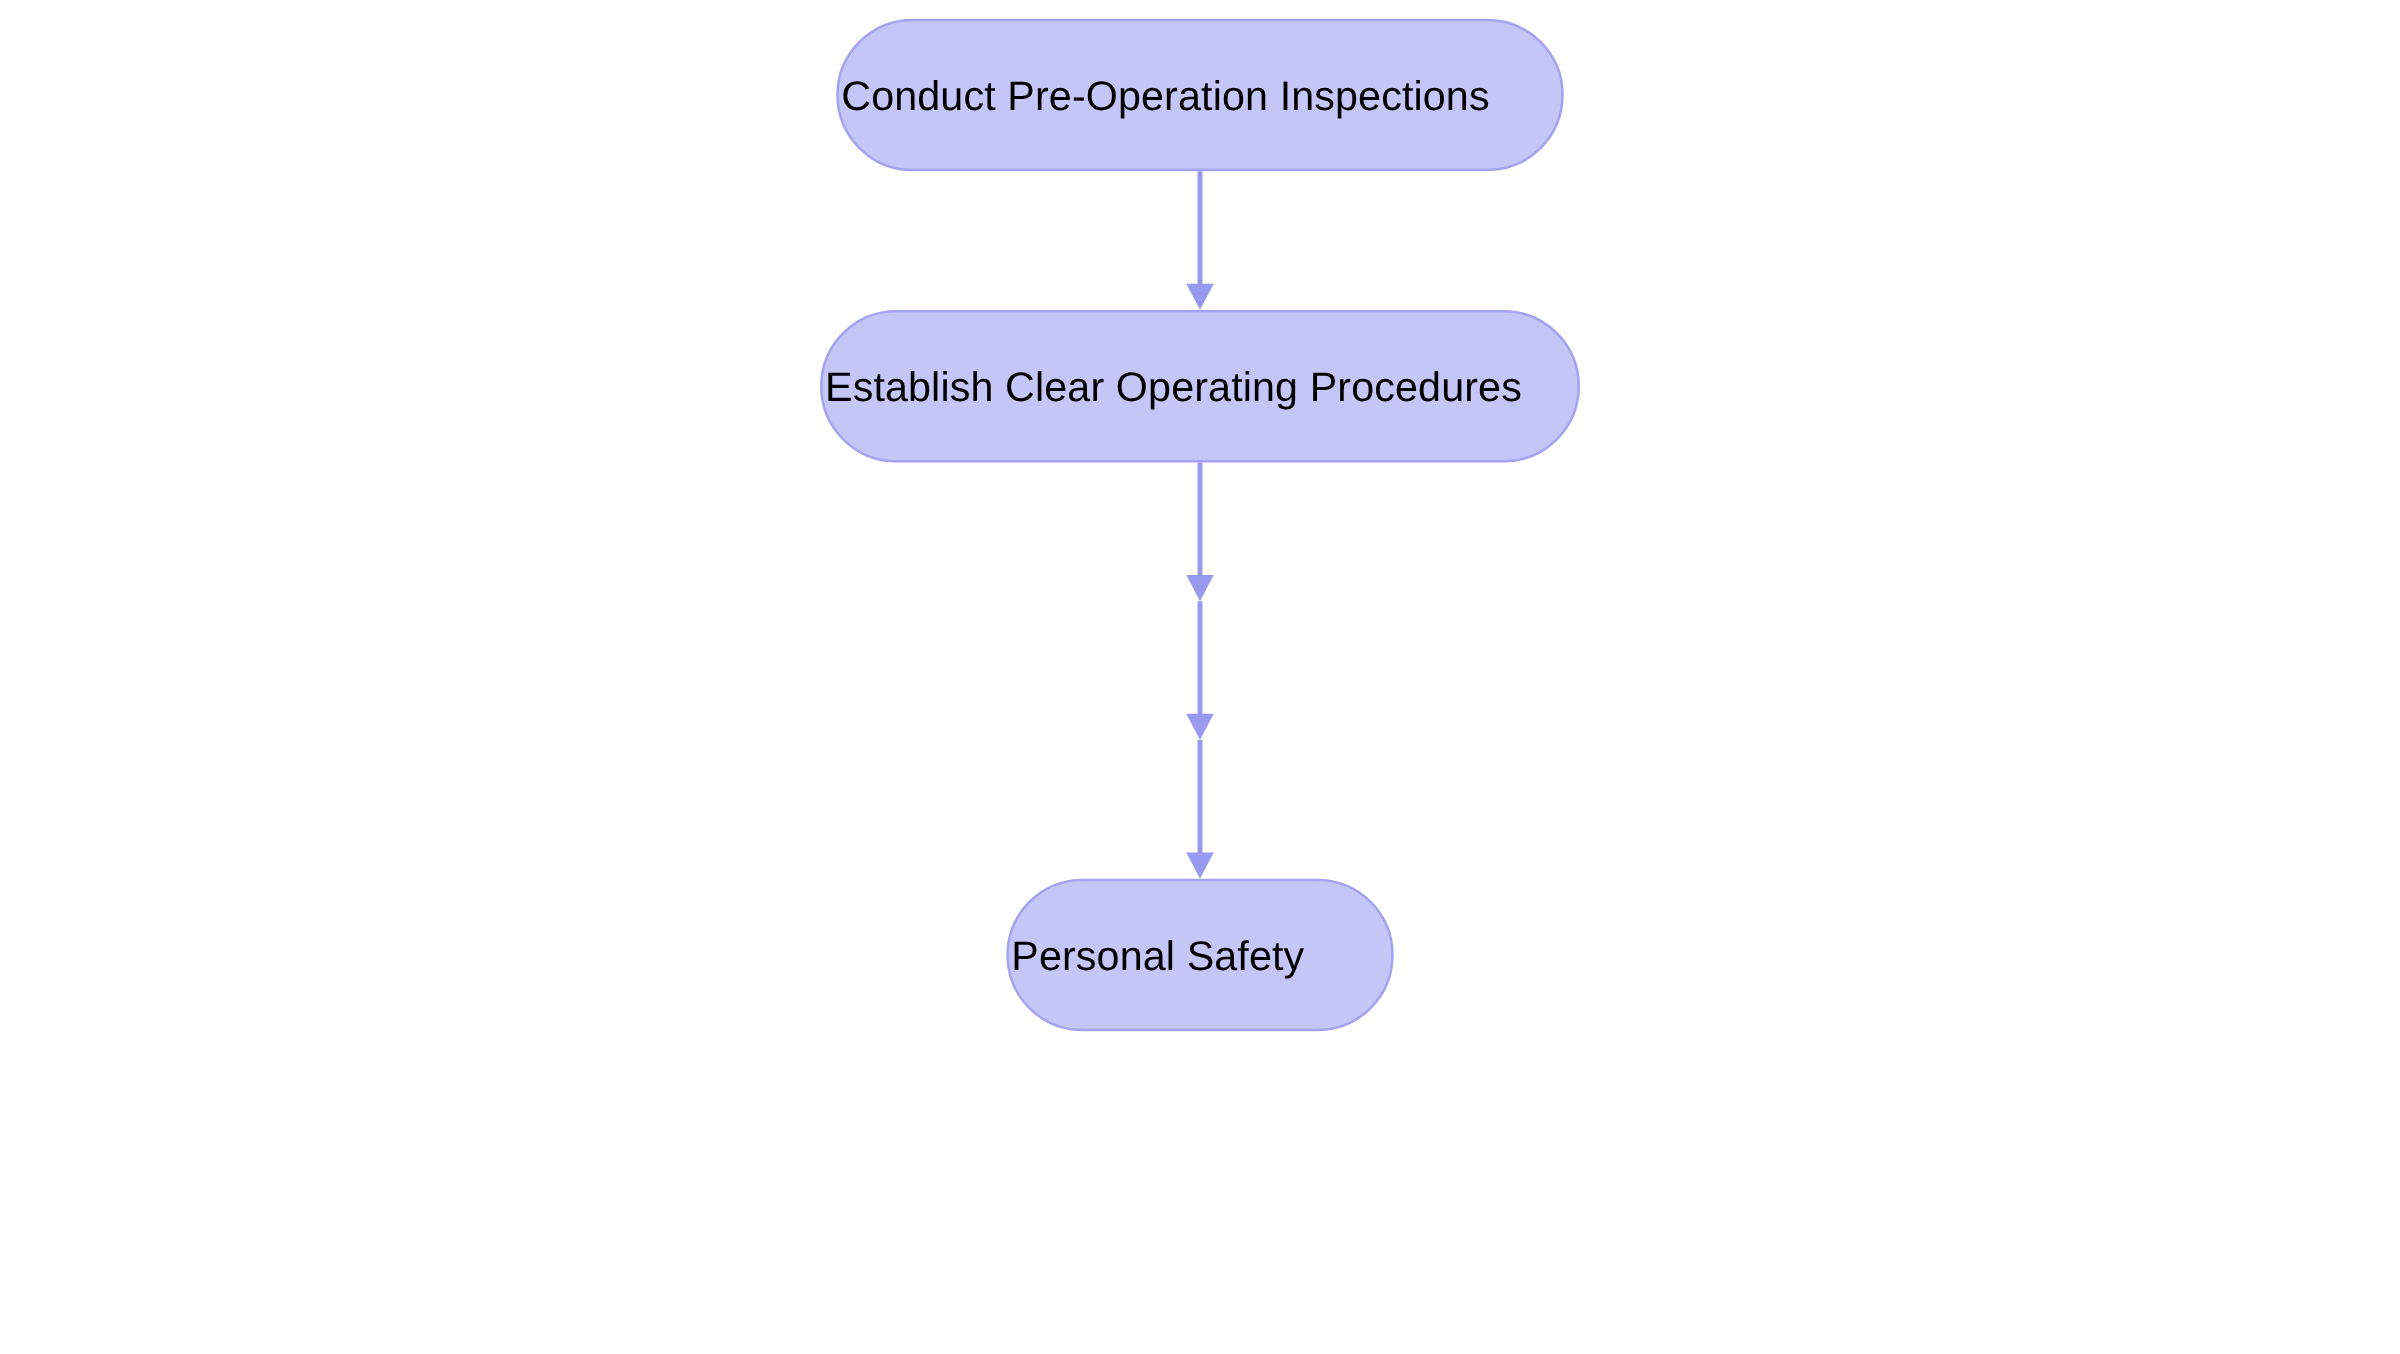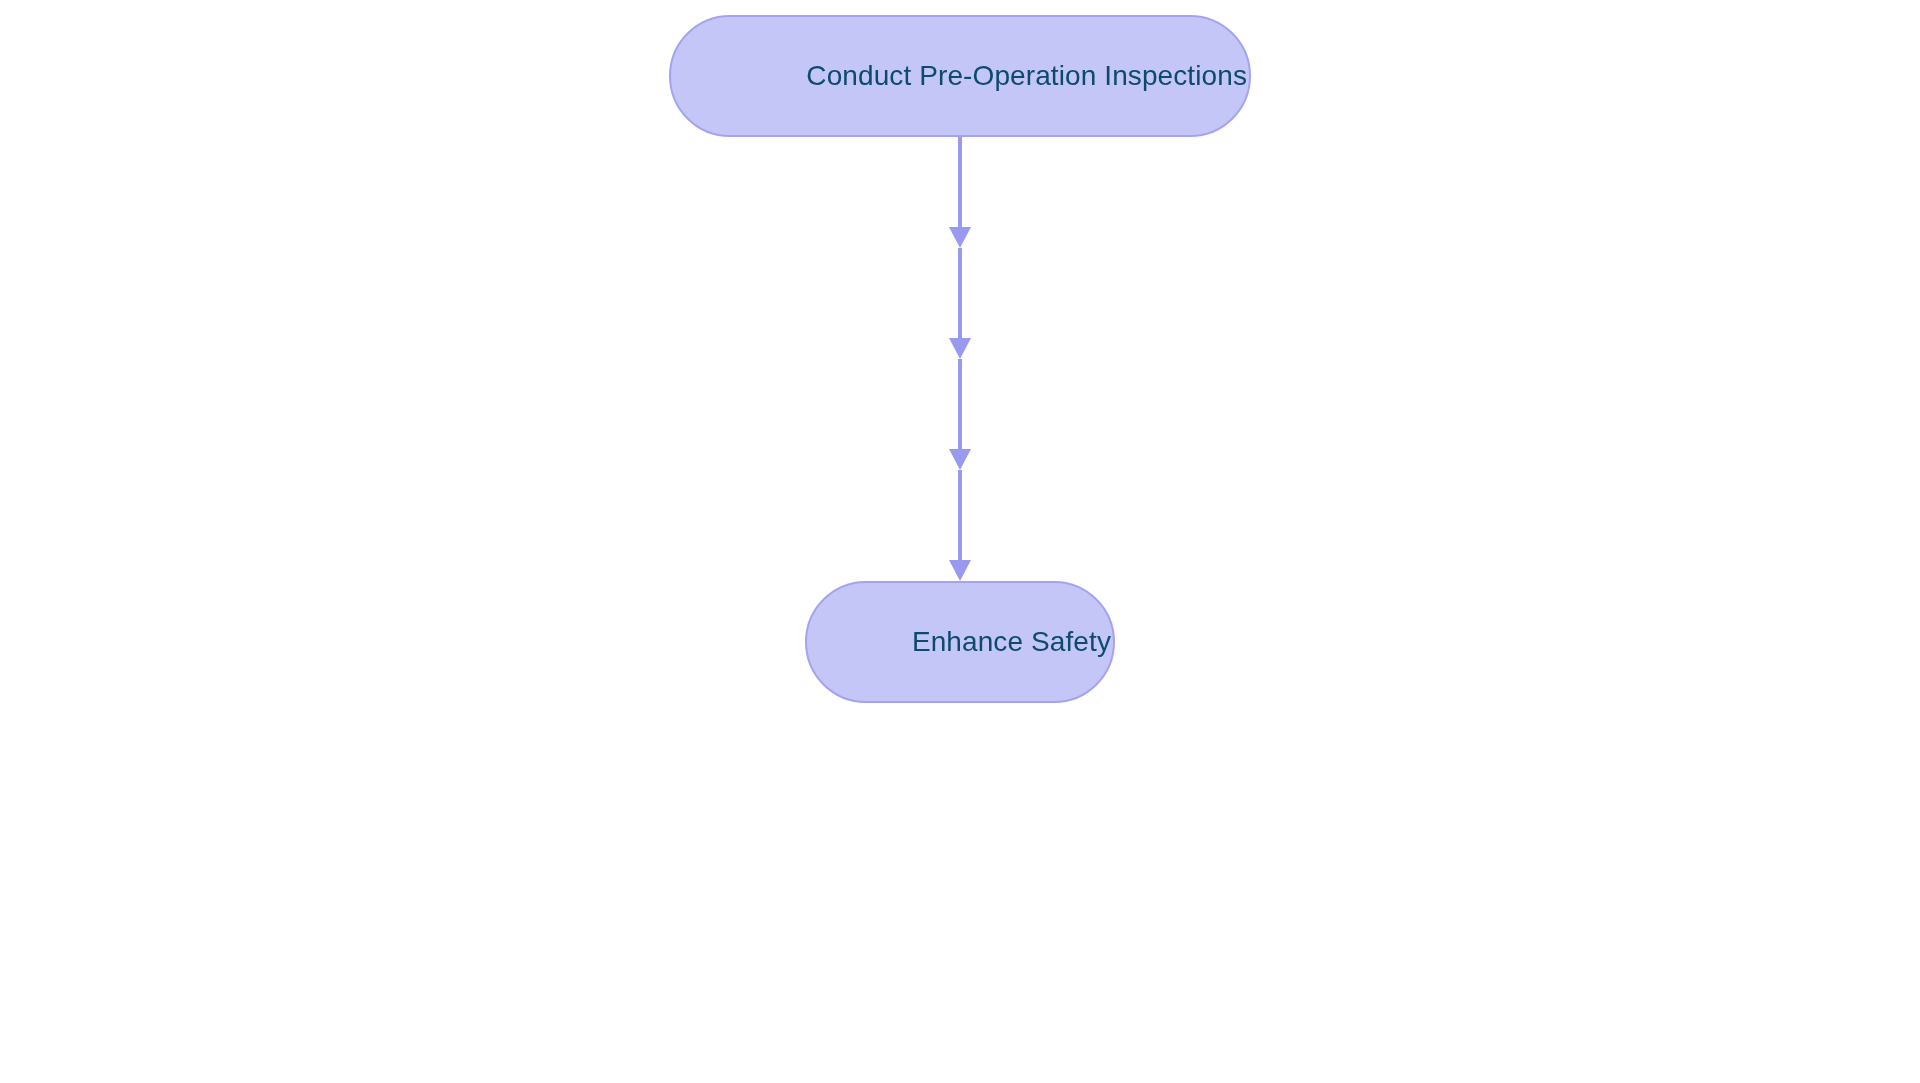--- a/index.html
+++ b/index.html
@@ -28,25 +28,25 @@
     justify-content: flex-start;
     padding-top: 15px;
     box-sizing: border-box;
   }
   .node {
     box-sizing: border-box;
     height: 122px;
     border-radius: 61px;
     background: #c5c6f8;
     border: 2px solid #a3a3f0;
-    color: #0c4a6e;
+    color: #000000;
     display: flex;
     align-items: center;
-    justify-content: flex-end;
-    font-size: 28px;
+    justify-content: flex-start;
+    font-size: 33px;
     font-weight: 400;
     letter-spacing: 0.1px;
     white-space: nowrap;
     line-height: 1;
     user-select: none;
   }
   .node-label {
     display: block;
     padding: 0 2px;
   }
@@ -93,36 +93,39 @@
 
     <div class="node n0">
       <span class="node-label">Conduct Pre-Operation Inspections</span>
     </div>
 
     <div class="connector">
       <span class="conn-line"></span>
       <span class="conn-head"></span>
     </div>
 
+    <div class="node n1">
+      <span class="node-label">Establish Clear Operating Procedures</span>
+    </div>
 
     <div class="connector">
       <span class="conn-line"></span>
       <span class="conn-head"></span>
     </div>
 
 
     <div class="connector">
       <span class="conn-line"></span>
       <span class="conn-head"></span>
     </div>
 
 
     <div class="connector">
       <span class="conn-line"></span>
       <span class="conn-head"></span>
     </div>
 
     <div class="node n4">
-      <span class="node-label">Enhance Safety</span>
+      <span class="node-label">Personal Safety</span>
     </div>
 
   </div>
 </div>
 
 </body></html>

